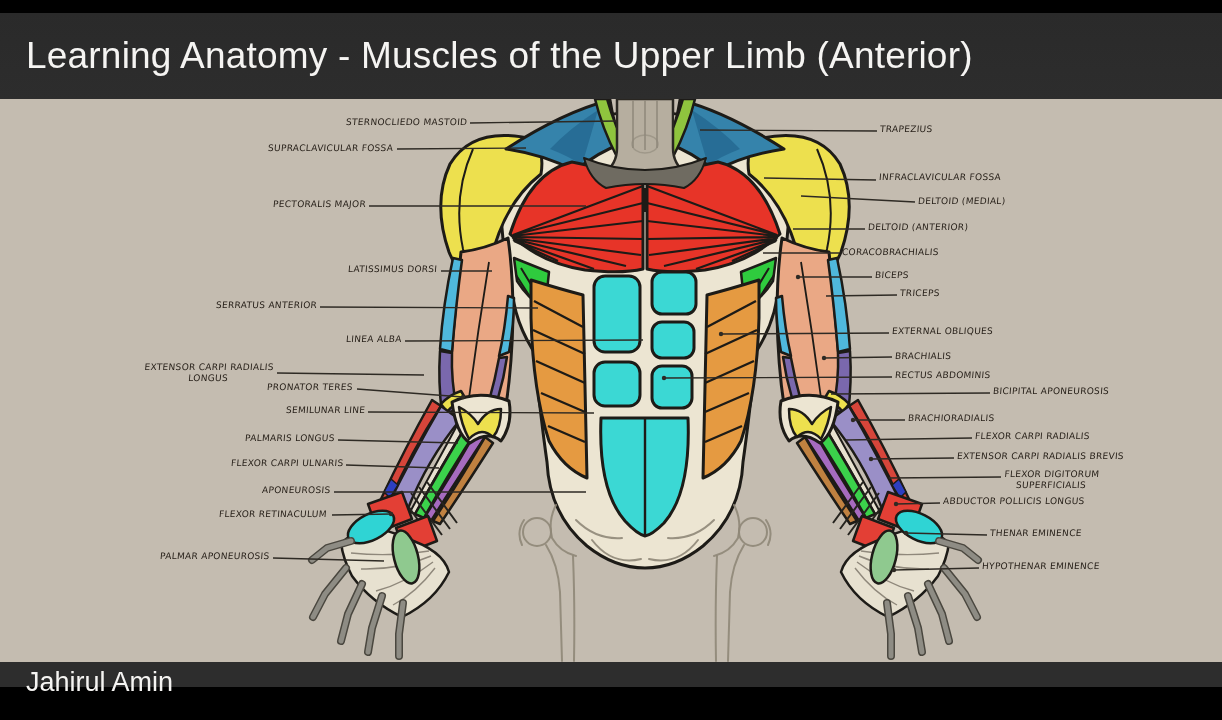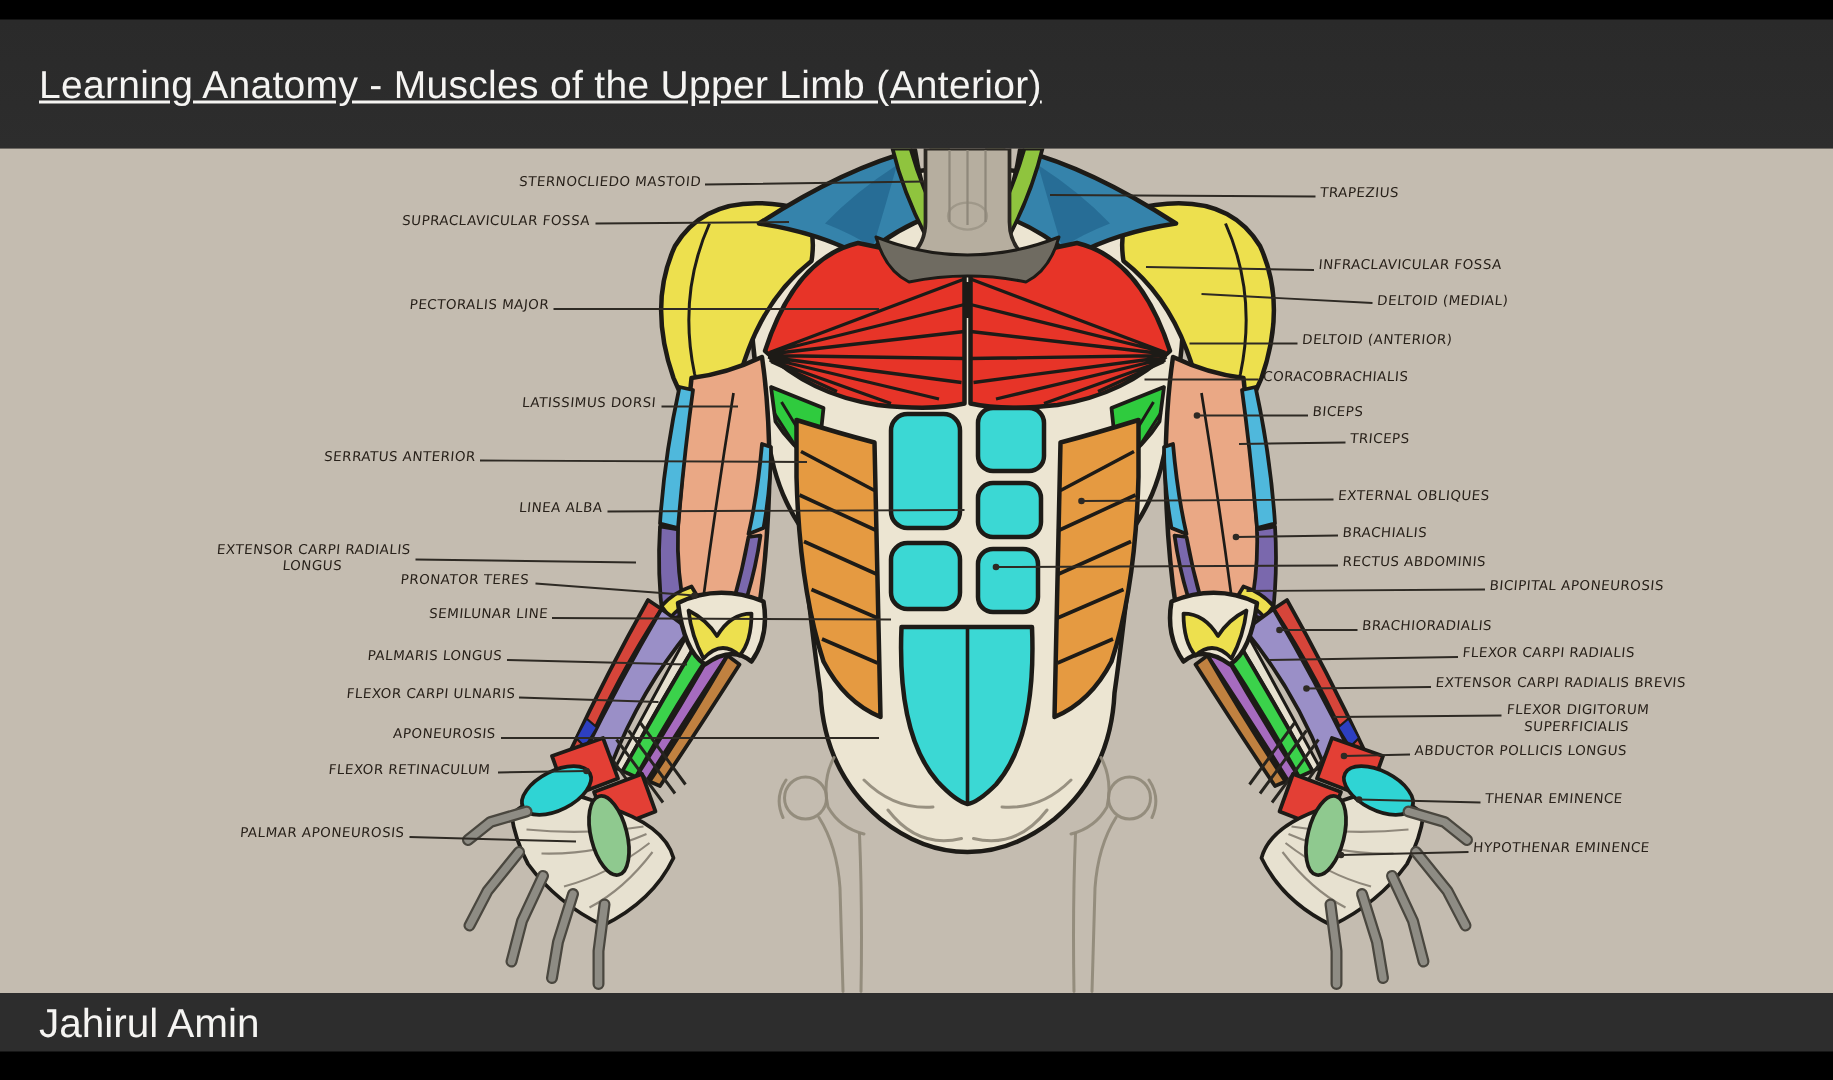--- a/index.html
+++ b/index.html
@@ -1,20 +1,20 @@
 <!DOCTYPE html>
 <html style="--c-frame_black: #000000; --c-bar_dark: #2d2d2d; --c-title_text: #f5f4f2; --c-stage_bg: #c4bcb0; --c-ink: #2e2a24; --c-outline: #1d1b17; --c-torso_cream: #ece5d2; --c-trapezius_blue: #3583ab; --c-scm_green: #8fc43e; --c-pectoralis_red: #e73428; --c-deltoid_yellow: #ede04e; --c-serratus_green: #2fcb3e; --c-oblique_orange: #e59a41; --c-abs_cyan: #3bd8d4; --c-biceps_salmon: #eaa885; --c-triceps_blue: #4fb8dc; --c-brachialis_purple: #7a68ad; --c-brachioradialis_purple: #9a8fc7; --c-fcr_green: #3bd24b; --c-palmaris_magenta: #a66bbf; --c-fcu_brown: #c08140; --c-strip_red: #d6453a; --c-retinaculum_red: #e33f35; --c-thenar_cyan: #2fd4d4; --c-hypothenar_green: #8fc98f; --c-bone_gray: #8e8c84; --c-palm_cream: #e7e1d0; --c-sketch_gray: #8f8778; --c-neck_gray: #b6ae9f;"><head>
 <meta charset="utf-8">
 <style>
   html,body{margin:0;padding:0;background:#000;}
   .screen{position:relative;width:1222px;height:720px;background:var(--c-frame_black,#000);overflow:hidden;font-family:"Liberation Sans",sans-serif;}
   .titlebar{position:absolute;left:0;top:13px;width:100%;height:86px;background:linear-gradient(180deg,#2a2a2a,var(--c-bar_dark,#2d2d2d));}
-  .title{position:absolute;left:26px;top:0;line-height:86px;font-size:26px;color:var(--c-title_text,#f5f4f2);letter-spacing:.2px;text-decoration:underline;}
+  .title{position:absolute;left:26px;top:0;line-height:86px;font-size:37px;color:var(--c-title_text,#f5f4f2);letter-spacing:.2px;}
   .stage{position:absolute;left:0;top:99px;width:100%;height:563px;background:var(--c-stage_bg,#c4bcb0);}
-  .footerbar{position:absolute;left:0;top:662px;width:100%;height:39px;background:var(--c-bar_dark,#2d2d2d);}
+  .footerbar{position:absolute;left:0;top:662px;width:100%;height:25px;background:var(--c-bar_dark,#2d2d2d);}
   .credit{position:absolute;left:26px;top:0;line-height:41px;font-size:27px;color:var(--c-title_text,#f5f4f2);}
   svg.fig{position:absolute;left:0;top:99px;width:1222px;height:563px;display:block;}
   .lbl{position:absolute;font-family:"DejaVu Sans",sans-serif;font-size:9px;line-height:11px;color:#28211a;letter-spacing:.3px;white-space:pre-line;transform:skewX(-5deg);}
   .lbl.l{text-align:right;}
   .lbl.r{text-align:left;}
   .lbl.ctr{text-align:center;}
   
   .ol{stroke:var(--c-outline,#1d1b17);stroke-linejoin:round;}
   .f-cream{fill:var(--c-torso_cream,#ece5d2);}
   .f-trap{fill:var(--c-trapezius_blue,#3583ab);}

